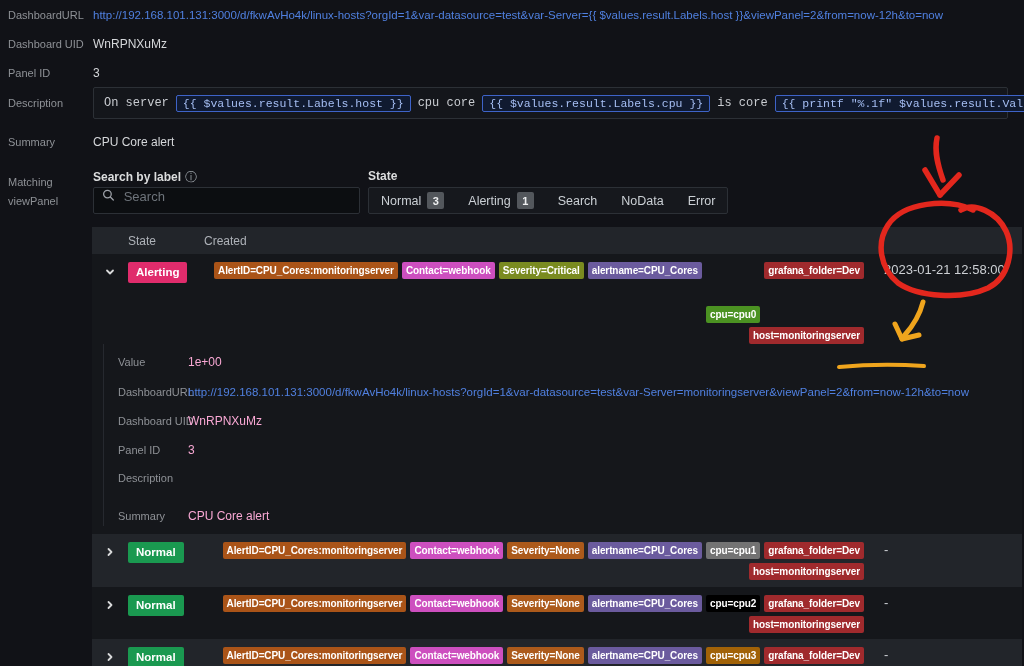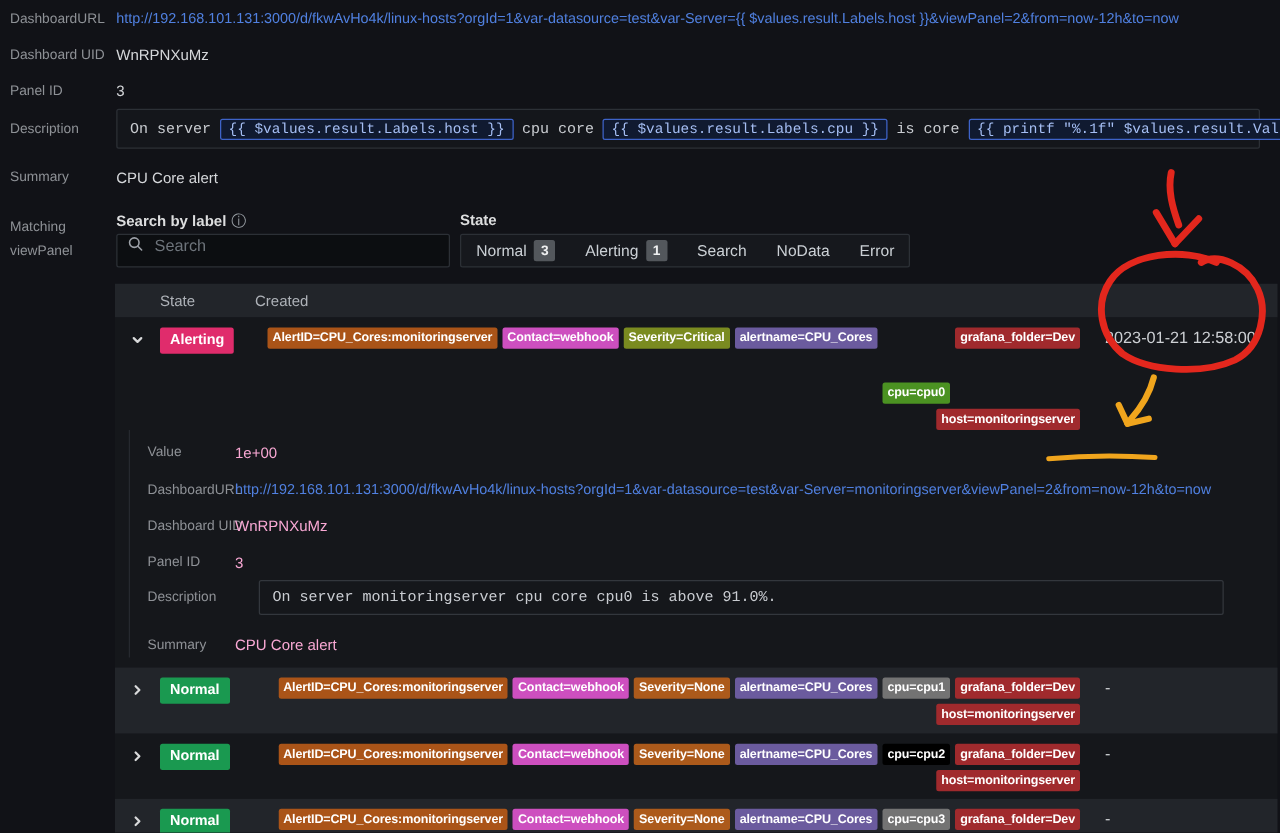--- a/index.html
+++ b/index.html
@@ -188,23 +188,20 @@
       <span class="d-label" style="top:42px">DashboardURL</span>
       <a class="link" style="position:absolute;left:96px;top:42px">http://192.168.101.131:3000/d/fkwAvHo4k/linux-hosts?orgId=1&amp;var-datasource=test&amp;var-Server=monitoringserver&amp;viewPanel=2&amp;from=now-12h&amp;to=now</a>
 
       <span class="d-label" style="top:71px">Dashboard UID</span>
       <span class="d-val" style="top:70px">WnRPNXuMz</span>
 
       <span class="d-label" style="top:100px">Panel ID</span>
       <span class="d-val" style="top:99px">3</span>
 
       <span class="d-label" style="top:128px">Description</span>
-      <div id="d-desc-box">
-        <span>On server monitoringserver cpu core cpu0 is above 91.0%.</span>
-      </div>
 
       <span class="d-label" style="top:166px">Summary</span>
       <span class="d-val" style="top:165px">CPU Core alert</span>
     </div>
   </div>
 
   <div class="row n1">
     <div class="row-main grid-cols">
       <button class="chev">
         <svg width="12" height="12" viewBox="0 0 12 12">
@@ -252,21 +249,21 @@
         <svg width="12" height="12" viewBox="0 0 12 12">
           <path d="M4.5 3 L7.5 6 L4.5 9" fill="none" stroke="currentColor" stroke-width="1.8" stroke-linecap="round" stroke-linejoin="round"></path>
         </svg>
       </button>
       <span class="state-badge" style="background-color: rgb(26, 153, 80);">Normal</span>
       <div class="chips">
           <span class="chip" style="background-color: rgb(170, 84, 24);">AlertID=CPU_Cores:monitoringserver</span>
           <span class="chip" style="background-color: rgb(205, 79, 191);">Contact=webhook</span>
           <span class="chip" style="background-color: rgb(172, 90, 27);">Severity=None</span>
           <span class="chip" style="background-color: rgb(107, 91, 158);">alertname=CPU_Cores</span>
-          <span class="chip" style="background-color: #737373;">cpu=cpu3</span>
+          <span class="chip" style="background-color: #a16207;">cpu=cpu3</span>
           <span class="chip" style="background-color: rgb(160, 42, 45);">grafana_folder=Dev</span>
           <span class="chip" style="background-color: rgb(160, 42, 45);">host=monitoringserver</span>
         </div>
       <div class="created-cell">-</div>
     </div>
   </div>
 </div>
 
 <svg id="annot" viewBox="0 0 1024 666">
   <g class="g-red" style="stroke: rgb(227, 39, 29);">

